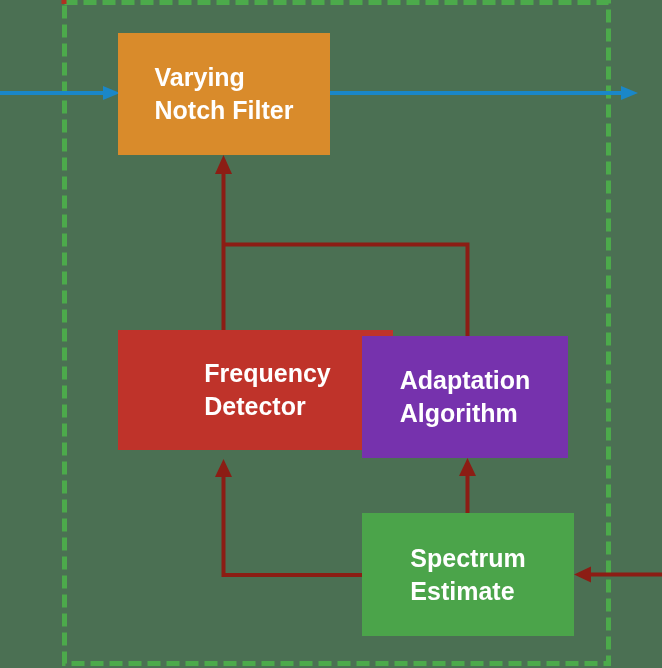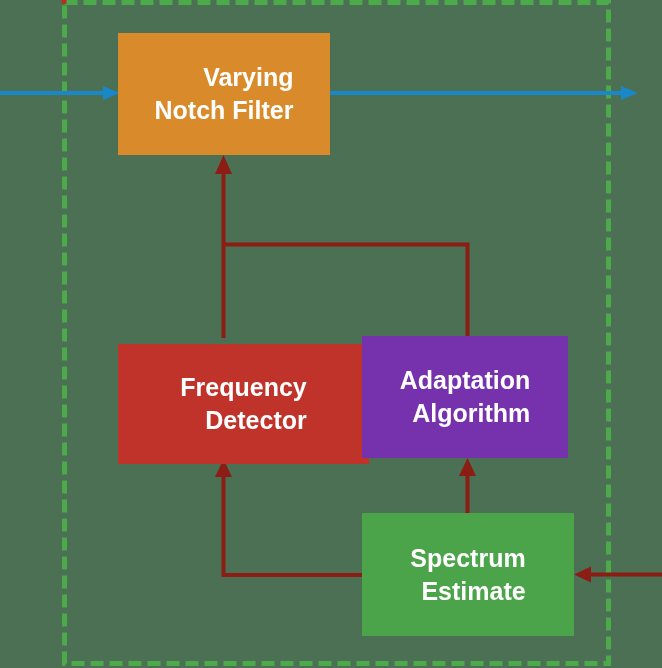--- a/index.html
+++ b/index.html
@@ -15,29 +15,29 @@
     position: absolute;
     left: 0; top: 0;
     width: 662px; height: 668px;
     display: block;
   }
   .node {
     position: absolute;
     display: flex;
     align-items: center;
     justify-content: center;
-    text-align: right;
+    text-align: left;
     color: #ffffff;
     font-weight: bold;
     font-size: 25px;
     line-height: 1.32;
     white-space: pre-line;
   }
   #node-notch    { left: 118px; top: 33px;  width: 212px; height: 122px; }
-  #node-freq     { left: 118px; top: 344px; width: 251px; height: 120px; }
+  #node-freq     { left: 118px; top: 330px; width: 251px; height: 120px; padding-left: 24px; }
   #node-adapt    { left: 362px; top: 336px; width: 206px; height: 122px; }
   #node-spectrum { left: 362px; top: 513px; width: 212px; height: 123px; }
 </style>
 </head>
 <body>
 
 <div class="stage">
 
   <svg class="wires" viewBox="0 0 662 668">
 

